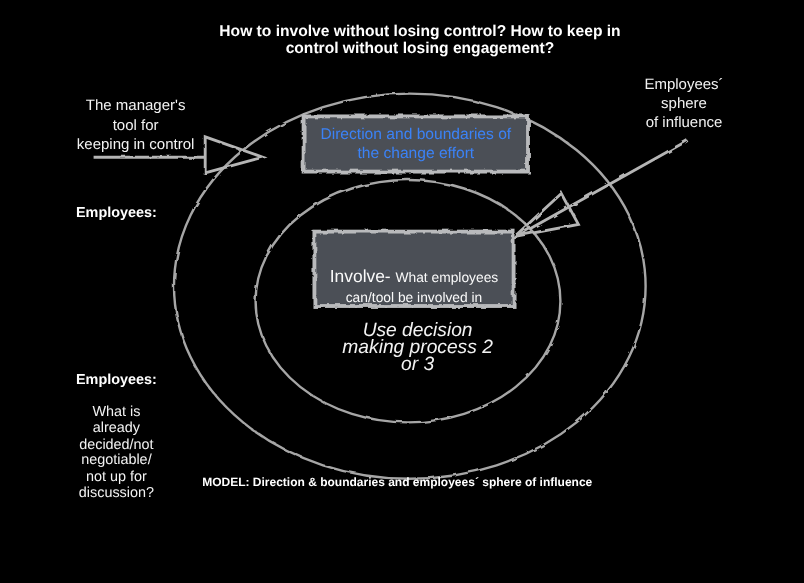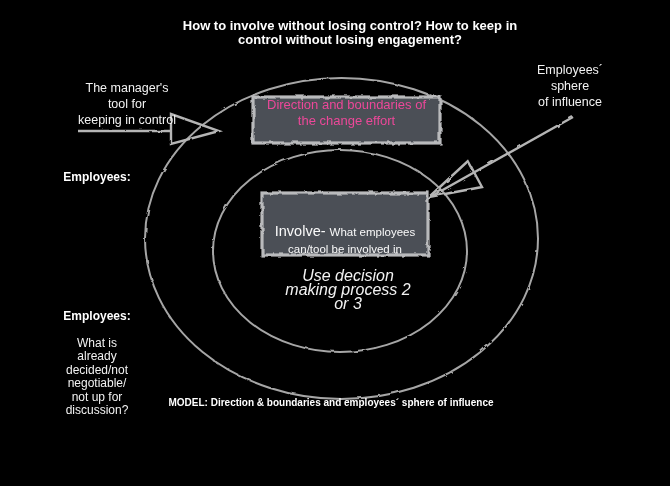--- a/index.html
+++ b/index.html
@@ -24,39 +24,39 @@
     text-align: center;
     white-space: pre-line;
     color: #f2f2f2;
   }
   .title {
     left: 160px; top: 19px; width: 380px;
     font-size: 13px; font-weight: bold; line-height: 14px;
     color: #ffffff;
   }
   .manager-label {
-    left: 52px; top: 80px; width: 150px;
+    left: 38px; top: 80px; width: 150px;
     font-size: 12.5px; line-height: 16px;
   }
   .side-block {
     left: 33px; width: 128px;
     font-size: 12px; line-height: 13.5px;
   }
   .side-block .heading { font-weight: bold; color: #ffffff; }
   .direction-block { top: 157px; }
   .boundaries-block { top: 296px; }
   .employees-label {
     left: 503px; top: 62px; width: 134px;
     font-size: 12.5px; line-height: 16px;
   }
   .outer-box-label {
     left: 253px; top: 97px; width: 187px; height: 46px;
-    display: flex; align-items: flex-start; justify-content: center;
+    display: flex; align-items: center; justify-content: center;
     font-size: 13px; line-height: 16px;
-    color: #ec4899;
+    color: #3b82f6;
   }
   .involve-content {
     left: 262px; top: 193px; width: 166px; height: 62px;
     box-sizing: border-box; padding-top: 14px;
     line-height: 16px;
     color: #fafafa;
   }
   .involve-title { font-size: 14.5px; white-space: pre-line; }
   .involve-desc  { font-size: 11.5px; white-space: pre-line; margin-left: 4px; }
   .decision-note {

